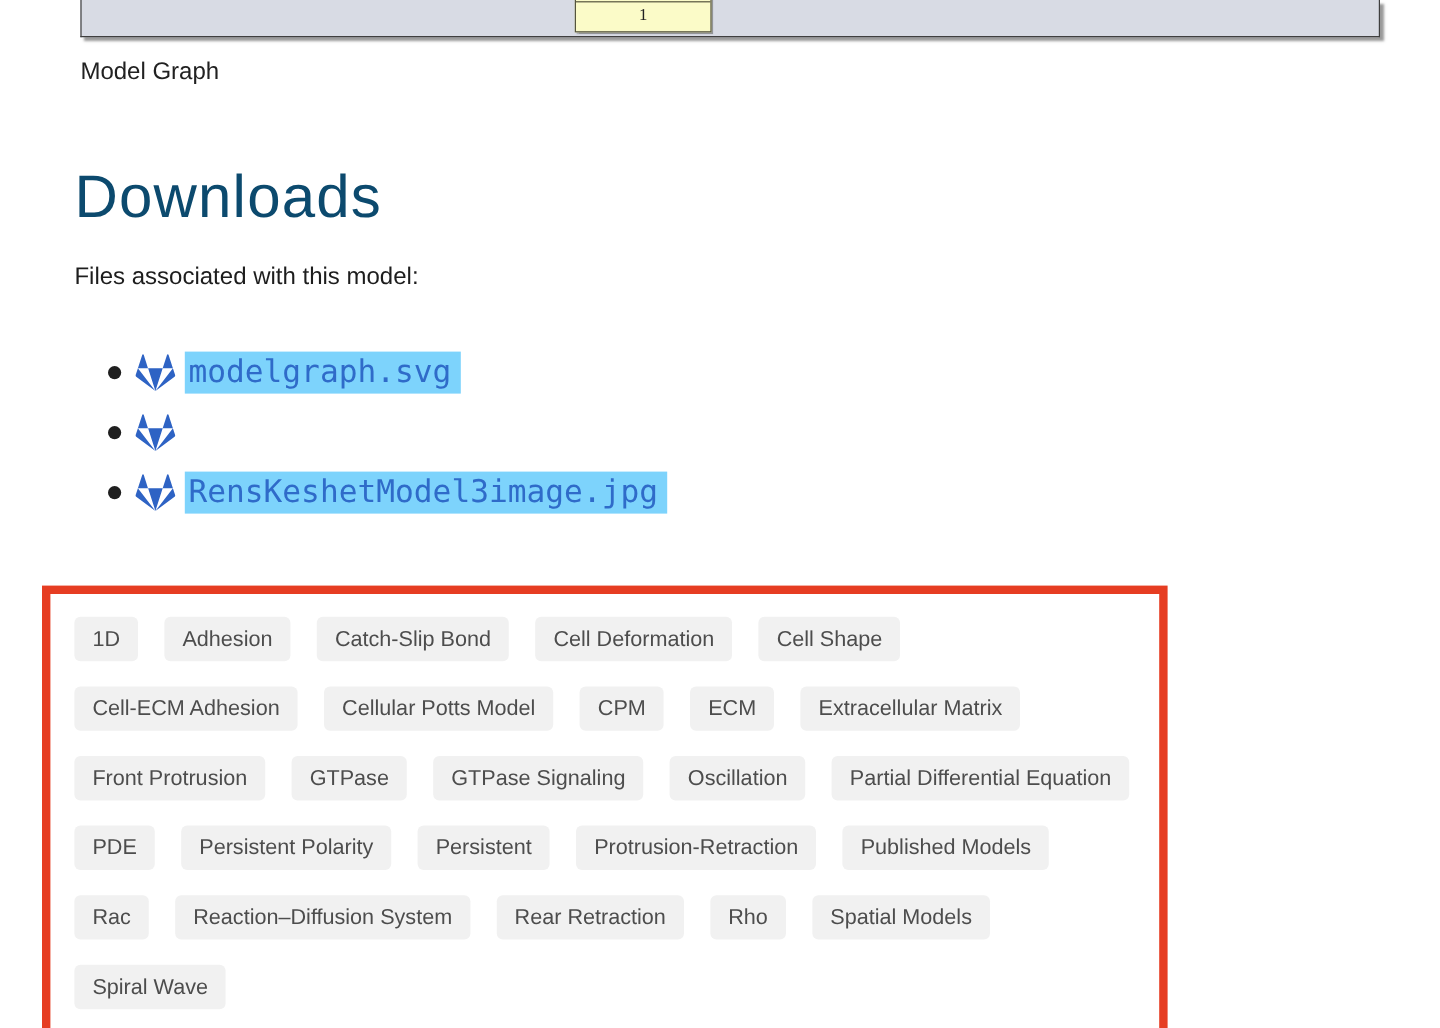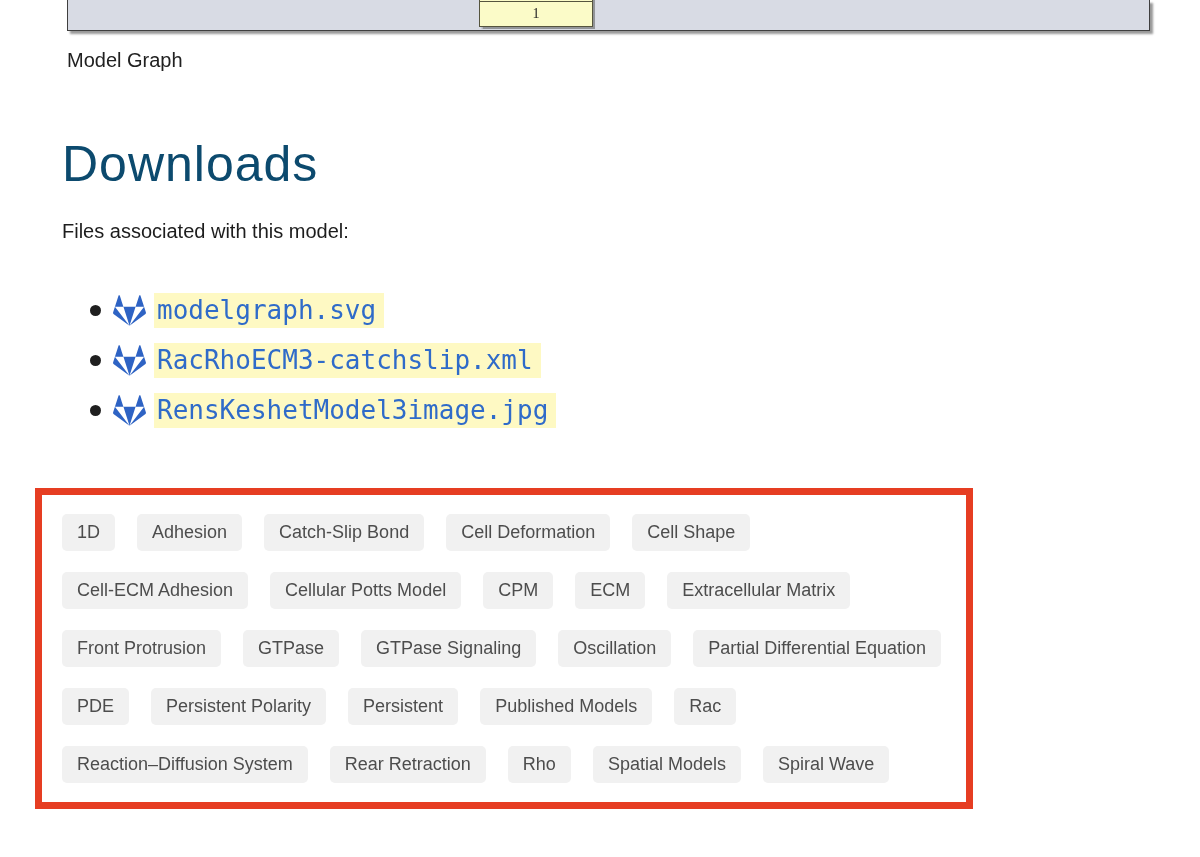--- a/index.html
+++ b/index.html
@@ -95,21 +95,21 @@
     width: 35px;
     height: 33px;
     flex: 0 0 auto;
     margin-right: 7px;
   }
   .gitlab-icon path { fill: #2e63c4; }
   .file-link {
     font-family: "DejaVu Sans Mono", monospace;
     font-size: 26px;
     color: #2f6bc9;
-    background: #fef9c3;
+    background: #7dd3fc;
     text-decoration: none;
     padding: 2px 8px 3px 3px;
     white-space: nowrap;
   }
 
   
   .tags-box {
     margin: 60px 0 0 35px;
     width: 938px;
     box-sizing: border-box;
@@ -155,21 +155,20 @@
         <path d="M105.2 24.9c-3.1-8.9-15.7-8.9-18.9 0L29.8 199.7h132c-.1 0-56.6-174.8-56.6-174.8zM.9 287.7c-2.6 8 .3 16.9 7.1 22l247.9 184-226.2-294zm160.8-88l94.3 294 94.3-294zm349.4 88l-28.8-88-226.3 294 247.9-184c6.9-5.1 9.7-14 7.1-22zM425.7 24.9c-3.1-8.9-15.7-8.9-18.9 0l-56.6 174.8h132z"></path>
       </svg>
       <a class="file-link" href="#">modelgraph.svg</a>
     </li>
 
     <li class="file-item">
       <span class="bullet"></span>
       <svg class="gitlab-icon" viewBox="0 0 512 512" aria-hidden="true">
         <path d="M105.2 24.9c-3.1-8.9-15.7-8.9-18.9 0L29.8 199.7h132c-.1 0-56.6-174.8-56.6-174.8zM.9 287.7c-2.6 8 .3 16.9 7.1 22l247.9 184-226.2-294zm160.8-88l94.3 294 94.3-294zm349.4 88l-28.8-88-226.3 294 247.9-184c6.9-5.1 9.7-14 7.1-22zM425.7 24.9c-3.1-8.9-15.7-8.9-18.9 0l-56.6 174.8h132z"></path>
       </svg>
-      <a class="file-link" href="#">RacRhoECM3-catchslip.xml</a>
     </li>
 
     <li class="file-item">
       <span class="bullet"></span>
       <svg class="gitlab-icon" viewBox="0 0 512 512" aria-hidden="true">
         <path d="M105.2 24.9c-3.1-8.9-15.7-8.9-18.9 0L29.8 199.7h132c-.1 0-56.6-174.8-56.6-174.8zM.9 287.7c-2.6 8 .3 16.9 7.1 22l247.9 184-226.2-294zm160.8-88l94.3 294 94.3-294zm349.4 88l-28.8-88-226.3 294 247.9-184c6.9-5.1 9.7-14 7.1-22zM425.7 24.9c-3.1-8.9-15.7-8.9-18.9 0l-56.6 174.8h132z"></path>
       </svg>
       <a class="file-link" href="#">RensKeshetModel3image.jpg</a>
     </li>
   </ul>
@@ -206,20 +205,21 @@
 
     <a class="tag-pill" href="#">Partial Differential Equation</a>
 
     <a class="tag-pill" href="#">PDE</a>
 
     <a class="tag-pill" href="#">Persistent Polarity</a>
 
 
     <a class="tag-pill" href="#">Persistent</a>
 
+    <a class="tag-pill" href="#">Protrusion-Retraction</a>
 
     <a class="tag-pill" href="#">Published Models</a>
 
     <a class="tag-pill" href="#">Rac</a>
 
     <a class="tag-pill" href="#">Reaction–Diffusion System</a>
 
     <a class="tag-pill" href="#">Rear Retraction</a>
 
     <a class="tag-pill" href="#">Rho</a>

